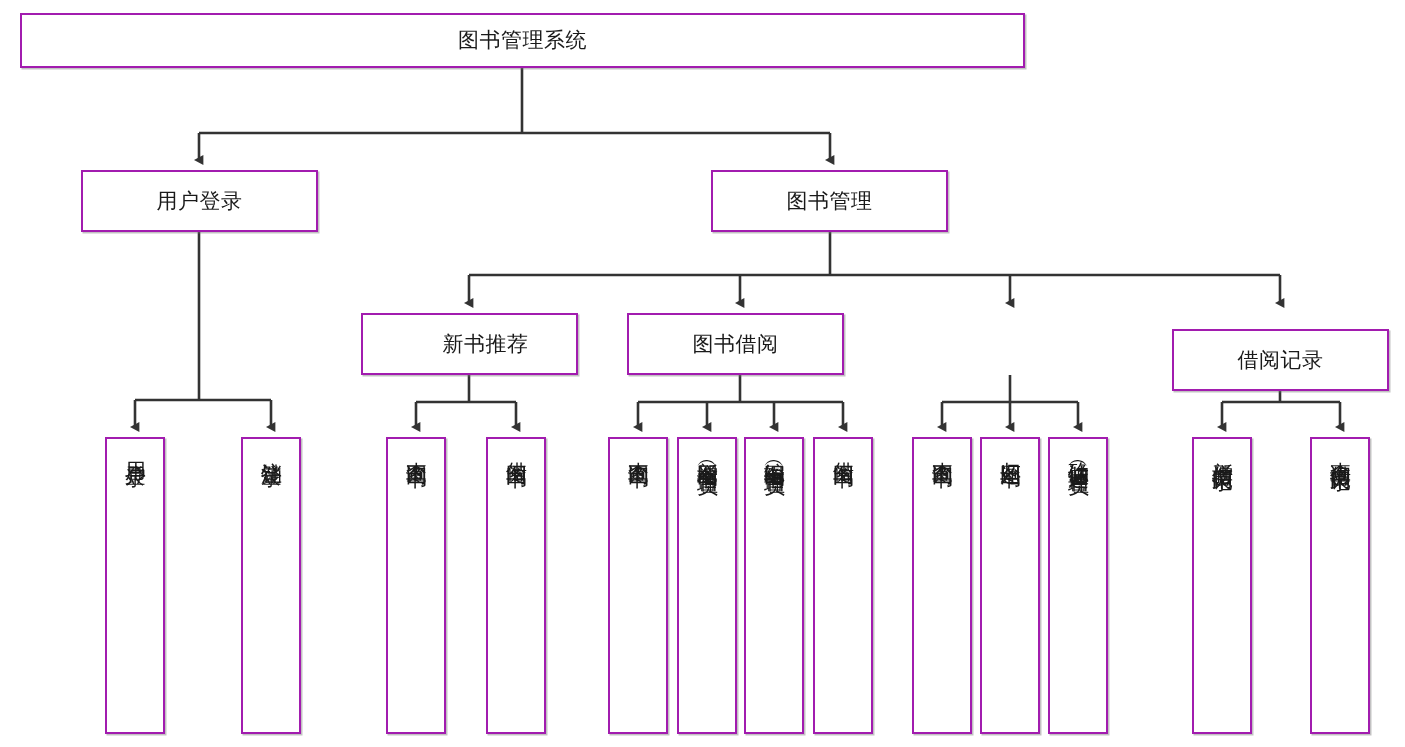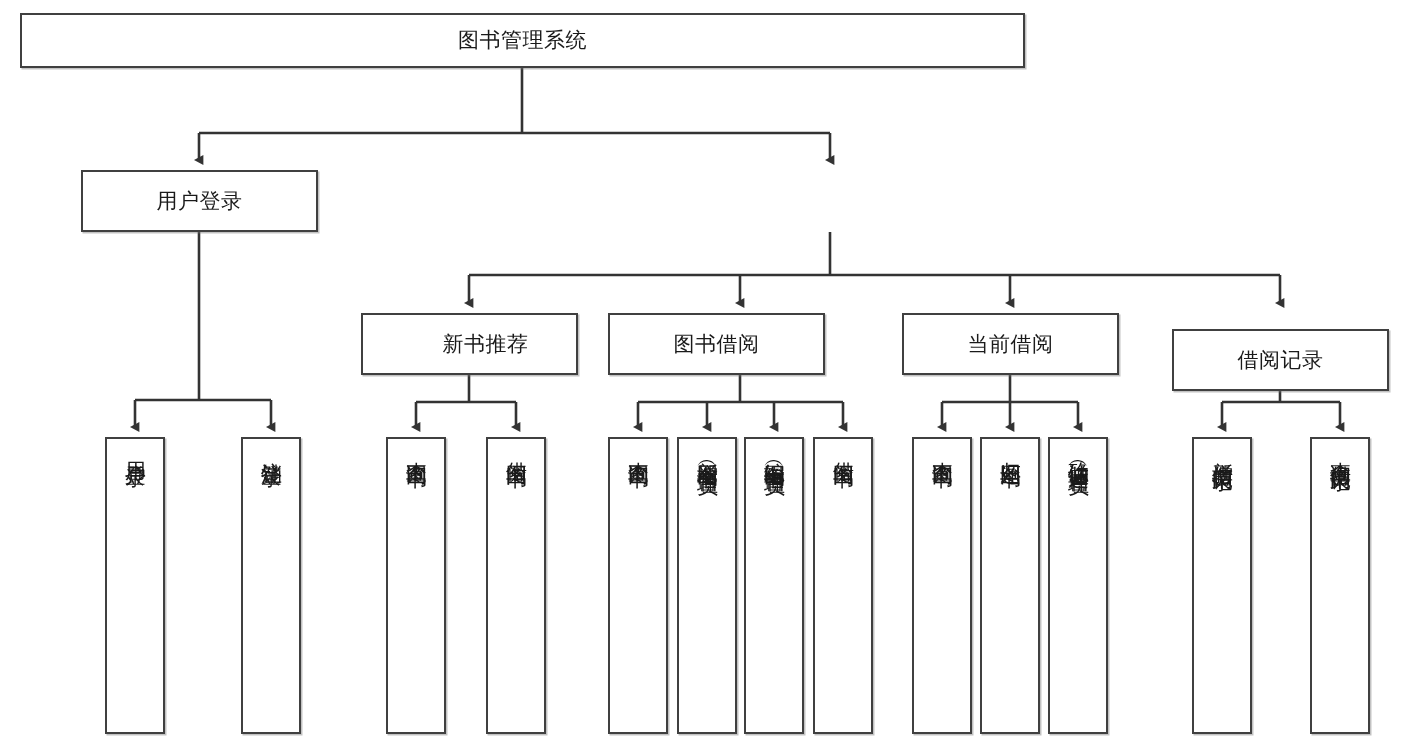--- a/index.html
+++ b/index.html
@@ -22,21 +22,21 @@
     position: absolute;
     left: 0;
     top: 0;
     width: 1405px;
     height: 747px;
     pointer-events: none;
   }
   .node {
     position: absolute;
     box-sizing: border-box;
-    border: 2px solid #404040;
+    border: 2px solid #a21caf;
     background: #ffffff;
     display: flex;
     align-items: center;
     justify-content: center;
     box-shadow: 1.5px 1.5px 0 rgba(120,120,120,0.45);
   }
   .node .lbl {
     color: #1a1a1a;
     font-size: 21px;
     line-height: 1.26;
@@ -133,32 +133,32 @@
   </svg>
 
   <div class="node" style="left:20px; top:13px; width:1005px; height:55px;">
     <span class="lbl">图书管理系统</span>
   </div>
 
   <div class="node" style="left:81px; top:170px; width:237px; height:62px;">
     <span class="lbl">用户登录</span>
   </div>
 
+  <div class="node" style="left:711px; top:170px; width:237px; height:62px;">
+    <span class="lbl">图书管理</span>
+  </div>
 
   <div class="node" style="left:361px; top:313px; width:217px; height:62px;padding-left:32px;">
     <span class="lbl">新书推荐</span>
   </div>
 
-  <div class="node" style="left:608px; top:313px; width:217px; height:62px;font-family:Liberation Serif, serif;">
+  <div class="node" style="left:627px; top:313px; width:217px; height:62px;font-family:Liberation Serif, serif;">
     <span class="lbl">图书借阅</span>
   </div>
 
-  <div class="node" style="left:902px; top:313px; width:217px; height:62px;">
-    <span class="lbl">当前借阅</span>
-  </div>
 
   <div class="node" style="left:1172px; top:313px; width:217px; height:62px;margin-top:16px;">
     <span class="lbl">借阅记录</span>
   </div>
 
   <div class="node vertical" style="left:105px; top:437px; width:60px; height:297px;">
     <span class="lbl">用户登录</span>
   </div>
 
   <div class="node vertical" style="left:241px; top:437px; width:60px; height:297px;">

